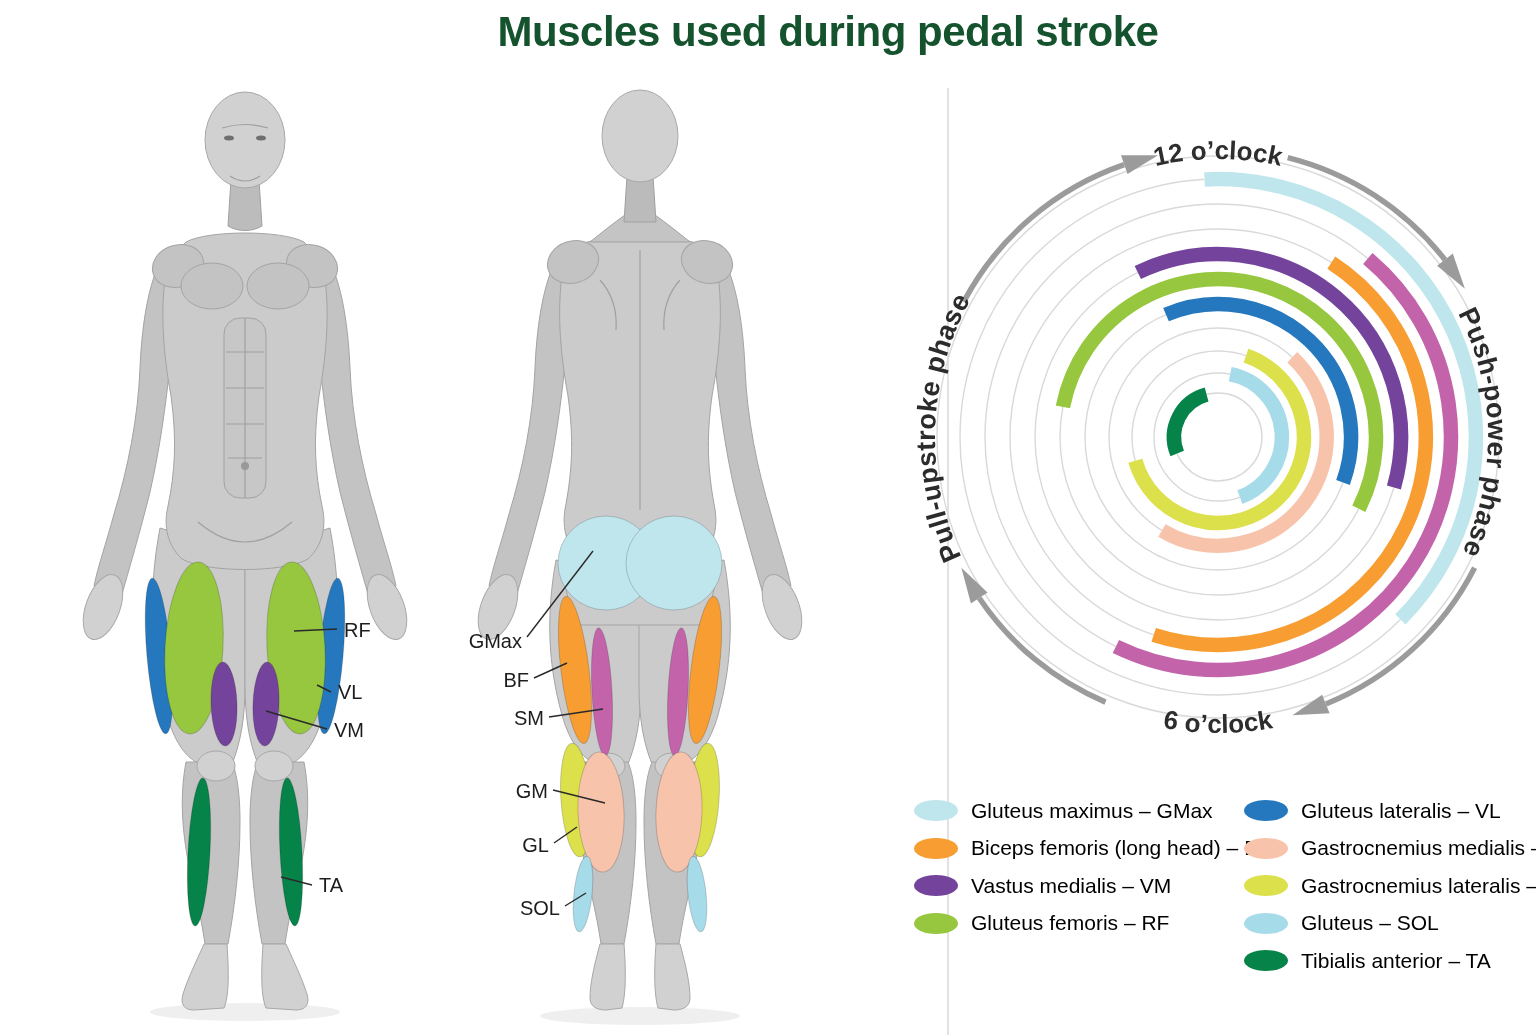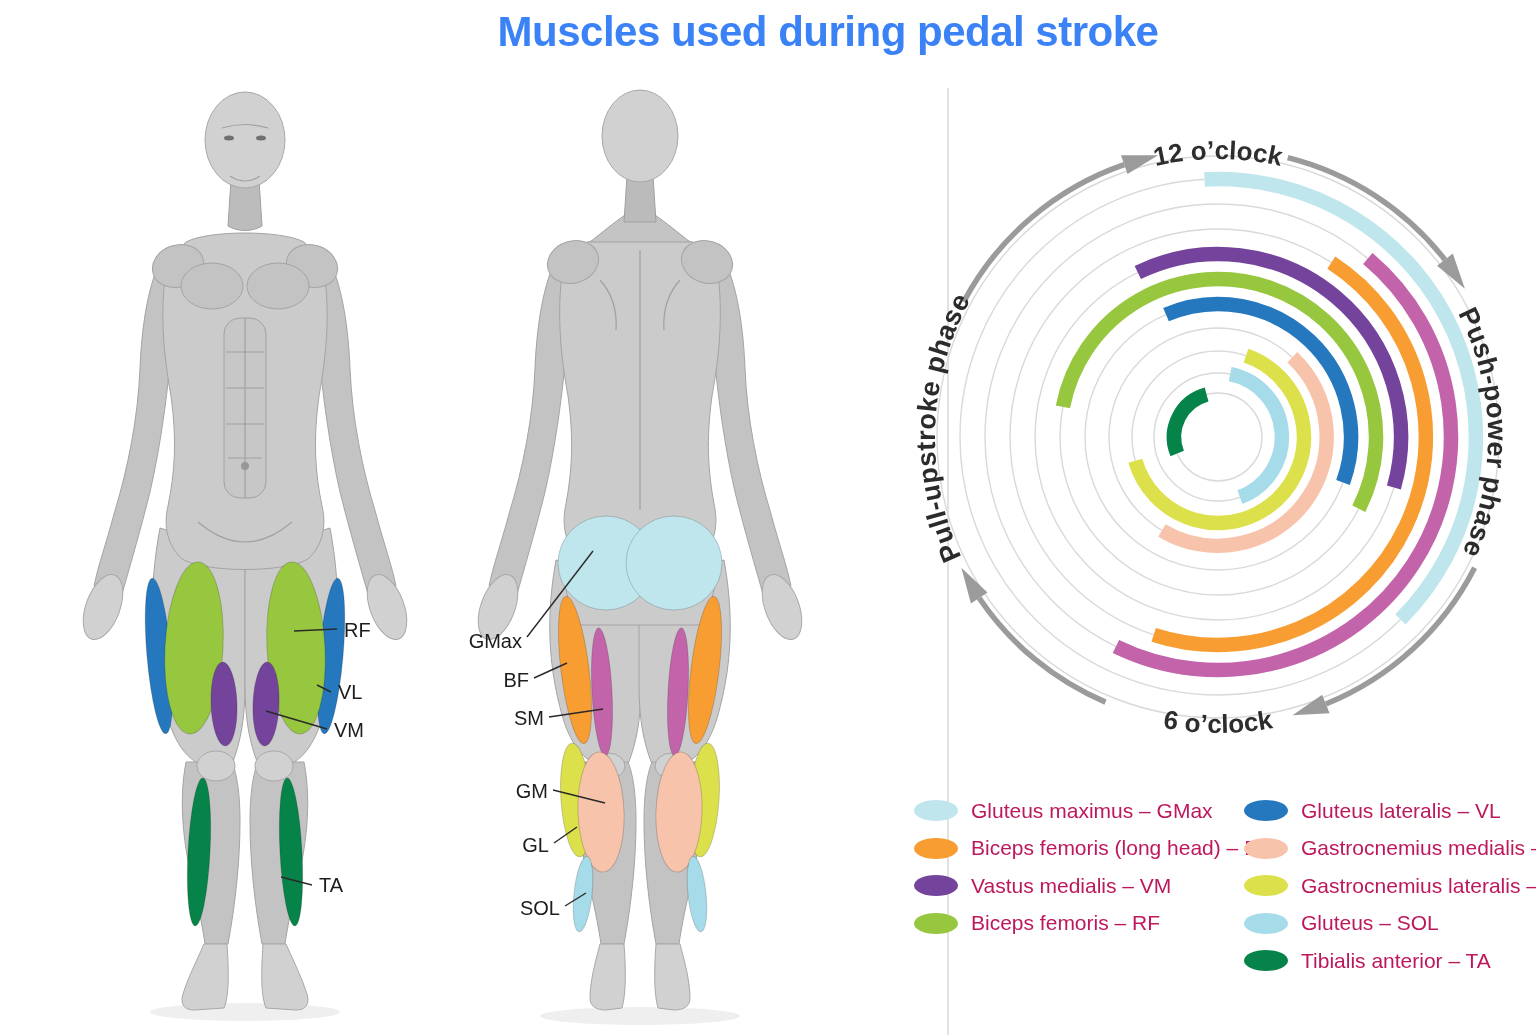--- a/index.html
+++ b/index.html
@@ -1,36 +1,36 @@
 <!DOCTYPE html>
 <html><head>
 <meta charset="utf-8">
 <style>
   html,body{margin:0;padding:0;background:#fff;}
   #page{position:relative;width:1536px;height:1035px;background:#fff;overflow:hidden;
         font-family:"Liberation Sans",sans-serif;}
   #main-title{position:absolute;top:8px;left:120px;right:0;text-align:center;
-              font-size:42px;font-weight:700;color:#3b82f6;letter-spacing:-0.5px;}
+              font-size:42px;font-weight:700;color:#14532d;letter-spacing:-0.5px;}
   #divider{position:absolute;left:947px;top:88px;width:2px;height:947px;background:#e2e2e2;}
   #figures-svg{position:absolute;left:0;top:85px;}
   #pedal-svg{position:absolute;left:900px;top:85px;}
   .clock-label{font:700 26px "Liberation Sans",sans-serif;fill:#2d2d2d;text-anchor:middle;}
   .phase-label{font:700 27px "Liberation Sans",sans-serif;fill:#2b2b2b;text-anchor:middle;letter-spacing:0.5px;}
   .fig-label{font:20px "Liberation Sans",sans-serif;fill:#1d1d1d;}
   .leader{stroke:#2a2a2a;stroke-width:1.4;fill:none;}
   .body{fill:#cbcbcb;stroke:#a4a4a4;stroke-width:1;}
   .body2{fill:#c3c3c3;stroke:#a4a4a4;stroke-width:1;}
   .body3{fill:#d1d1d1;stroke:#a8a8a8;stroke-width:1;}
   .detail{stroke:#a0a0a0;stroke-width:1.2;fill:none;}
   .muscle{stroke:rgba(0,0,0,0.18);stroke-width:1;}
   #legend{position:absolute;left:914px;top:800px;width:620px;}
   .legend-col{position:absolute;top:0;}
   .legend-row{display:flex;align-items:center;height:21px;margin-bottom:16.5px;}
   .swatch{display:inline-block;width:44px;height:21px;border-radius:50%;flex:0 0 44px;}
-  .legend-text{margin-left:13px;font-size:21px;color:#be185d;white-space:nowrap;}
+  .legend-text{margin-left:13px;font-size:21px;color:#000000;white-space:nowrap;}
 </style>
 </head>
 <body>
 
 <div id="page">
 
   <div id="main-title">Muscles used during pedal stroke</div>
 
   <div id="divider"></div>
 
@@ -222,21 +222,21 @@
       <div class="legend-row">
         <span class="swatch" style="background: rgb(248, 157, 50);"></span>
         <span class="legend-text">Biceps femoris (long head) – BF</span>
       </div>
       <div class="legend-row">
         <span class="swatch" style="background: rgb(116, 67, 155);"></span>
         <span class="legend-text">Vastus medialis – VM</span>
       </div>
       <div class="legend-row">
         <span class="swatch" style="background: rgb(150, 199, 63);"></span>
-        <span class="legend-text">Biceps femoris – RF</span>
+        <span class="legend-text">Gluteus femoris – RF</span>
       </div>
     </div>
     <div class="legend-col" style="left:330px;">
       <div class="legend-row">
         <span class="swatch" style="background: rgb(37, 120, 189);"></span>
         <span class="legend-text">Gluteus lateralis – VL</span>
       </div>
       <div class="legend-row">
         <span class="swatch" style="background: rgb(248, 195, 171);"></span>
         <span class="legend-text">Gastrocnemius medialis – GM</span>

